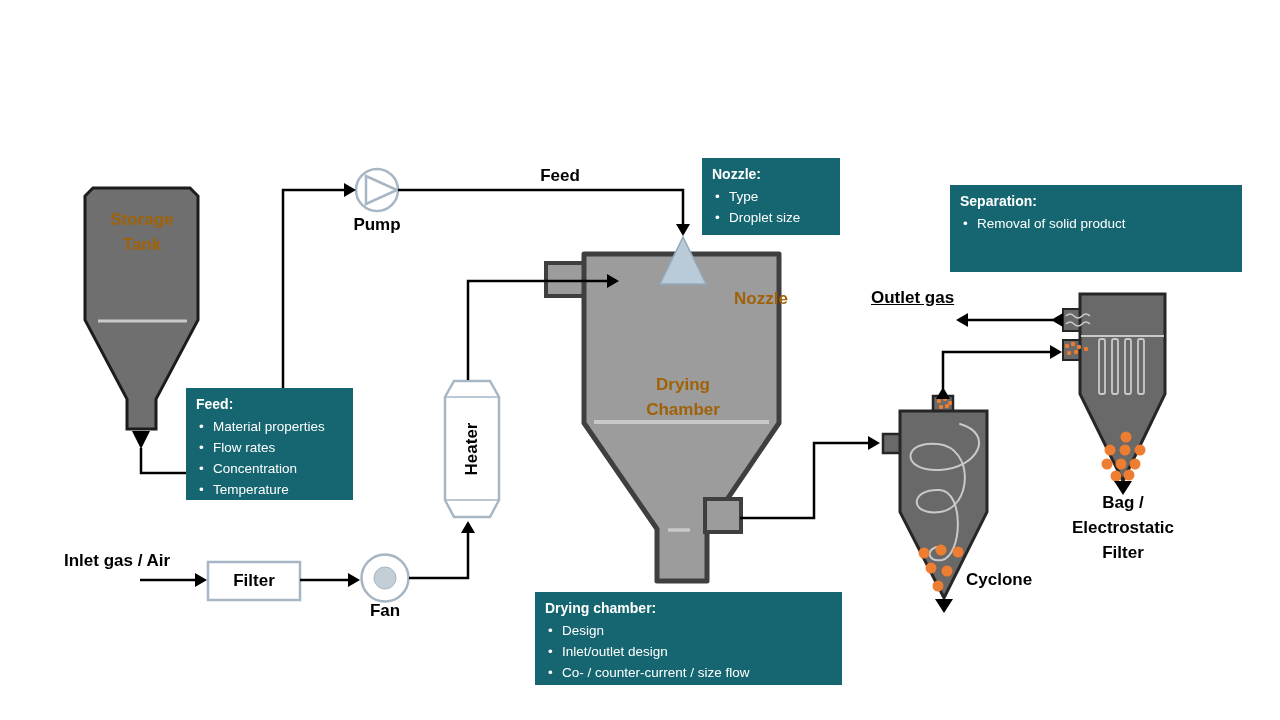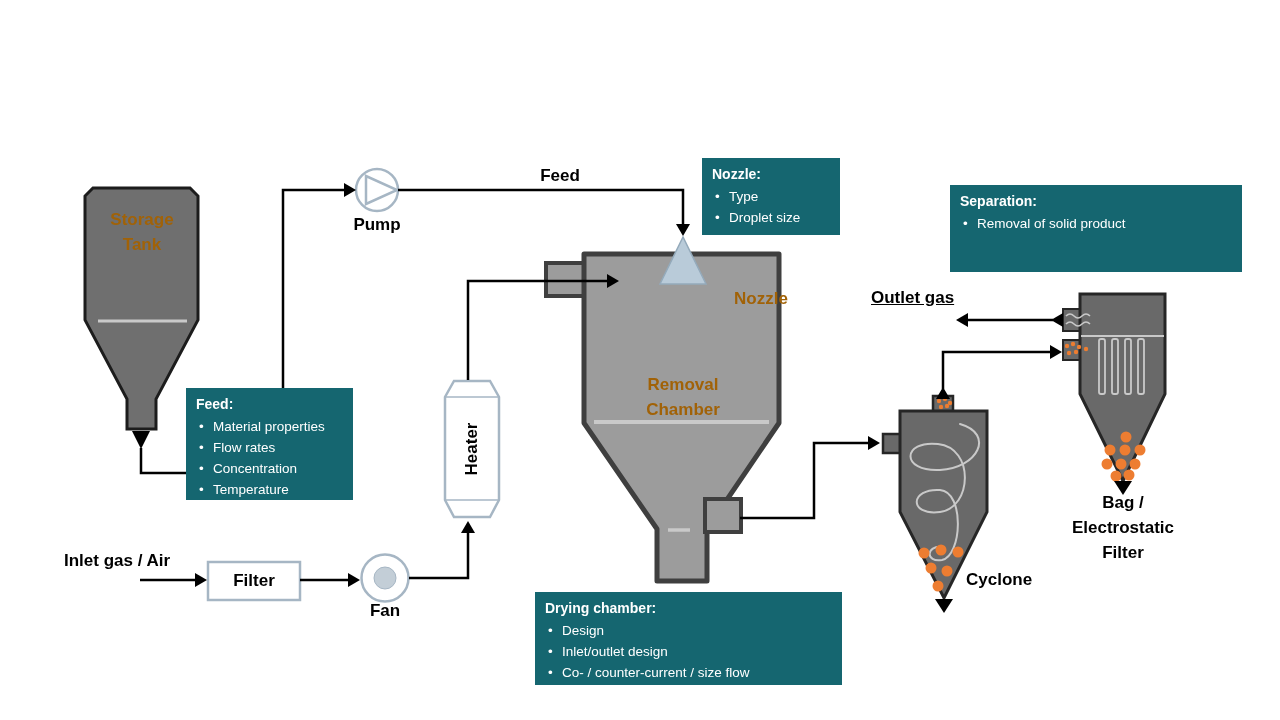--- a/index.html
+++ b/index.html
@@ -178,21 +178,21 @@
       <polygon class="arrow" points="935,599 953,599 944,613"></polygon>
 
       <polygon class="arrow" points="1114,481 1132,481 1123,495"></polygon>
     </g>
   </svg>
 
   <div class="lbl white center lbl-storage">Storage Tank</div>
   <div class="lbl center lbl-pump">Pump</div>
   <div class="lbl center lbl-feed">Feed</div>
   <div class="lbl white lbl-nozzle">Nozzle</div>
-  <div class="lbl white center lbl-chamber">Removal Chamber</div>
+  <div class="lbl white center lbl-chamber">Drying Chamber</div>
   <div class="lbl center lbl-heater">Heater</div>
   <div class="lbl lbl-inlet">Inlet gas / Air</div>
   <div class="lbl center lbl-filter">Filter</div>
   <div class="lbl center lbl-fan">Fan</div>
   <div class="lbl lbl-outlet">Outlet gas</div>
   <div class="lbl lbl-cyclone">Cyclone</div>
   <div class="lbl center lbl-bag">Bag / Electrostatic Filter</div>
 
   <div class="callout callout-feed">
     <div class="co-title">Feed:</div>

